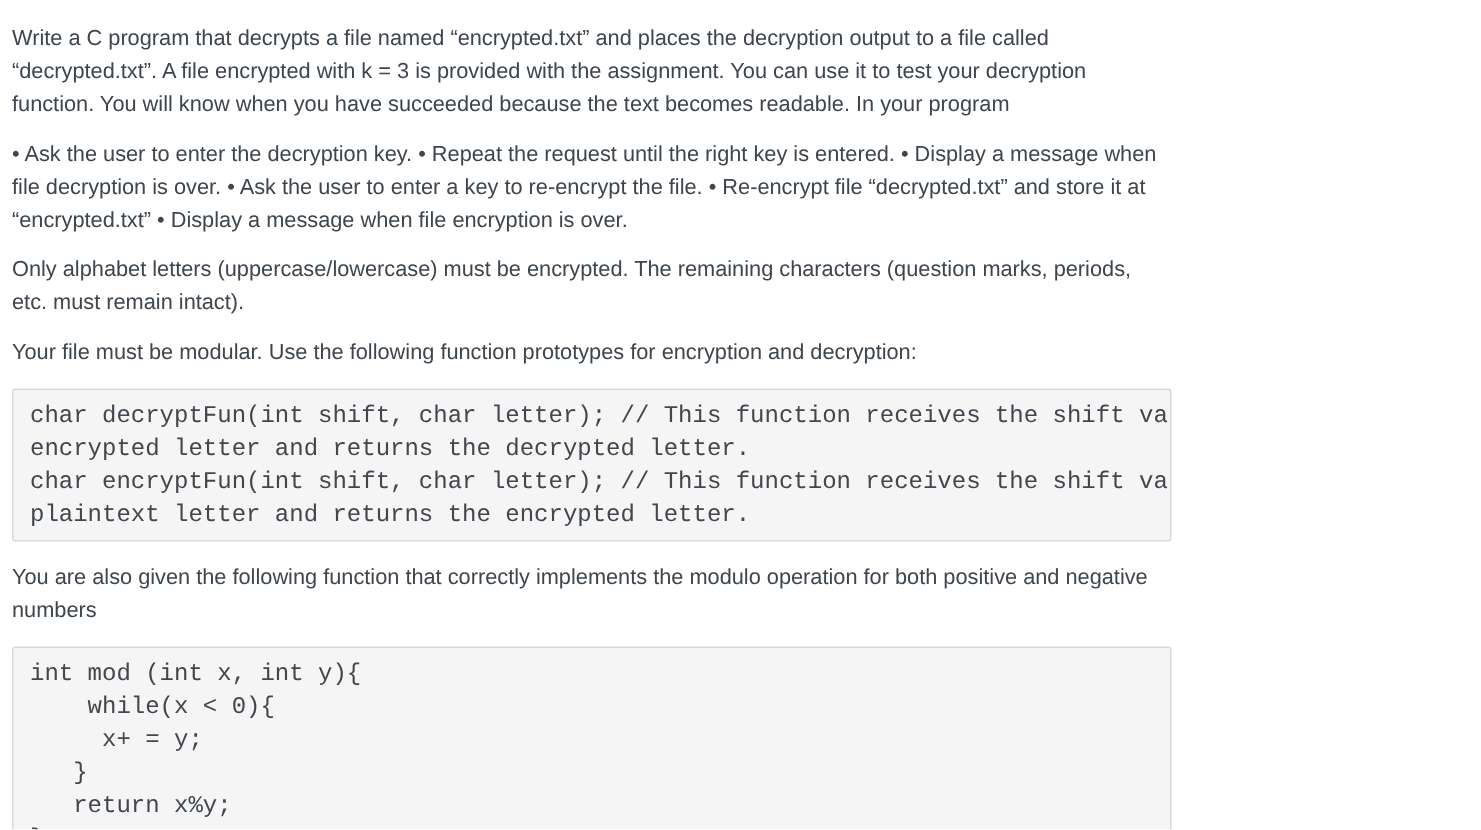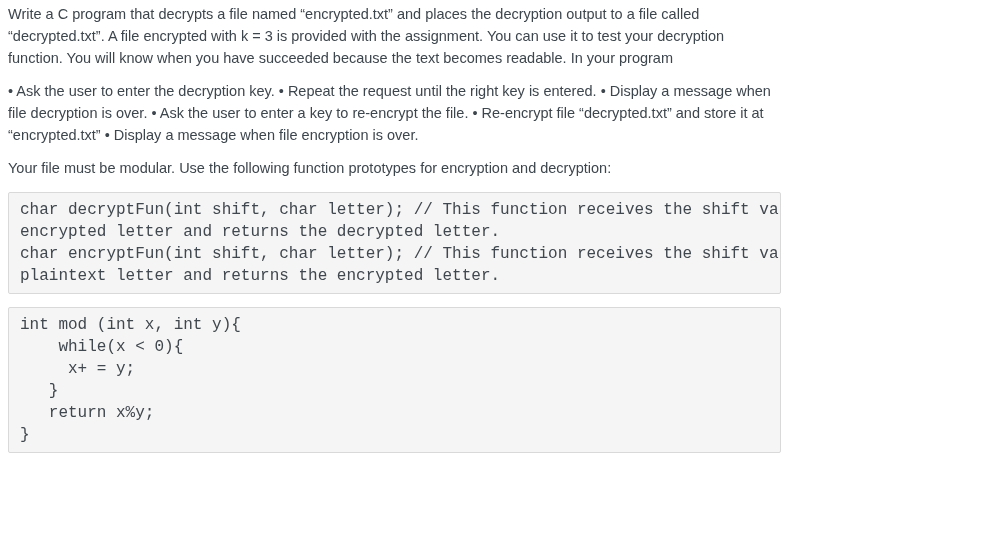--- a/index.html
+++ b/index.html
@@ -4,21 +4,21 @@
 <style>
   html, body {
     margin: 0;
     padding: 0;
     background: #ffffff;
   }
   .doc {
     width: 789px;
     height: 553px;
     box-sizing: border-box;
-    padding: 3px 8px;
+    padding: 15px 8px;
     overflow: hidden;
     font-family: "Liberation Sans", sans-serif;
     font-size: 14.5px;
     line-height: 22px;
     color: var(--text-color, #3d454d);
     background: var(--page-background, #ffffff);
   }
   .para {
     margin: 0 0 11px 0;
   }
@@ -37,28 +37,30 @@
   }
 </style>
 </head>
 <body>
 
 <div class="doc">
   <p class="para">Write a C program that decrypts a file named “encrypted.txt” and places the decryption output to a file called “decrypted.txt”. A file encrypted with k = 3 is provided with the assignment. You can use it to test your decryption function. You will know when you have succeeded because the text becomes readable. In your program</p>
 
   <p class="para">• Ask the user to enter the decryption key. • Repeat the request until the right key is entered. • Display a message when file decryption is over. • Ask the user to enter a key to re-encrypt the file. • Re-encrypt file “decrypted.txt” and store it at “encrypted.txt” • Display a message when file encryption is over.</p>
 
+  <p class="para">Only alphabet letters (uppercase/lowercase) must be encrypted. The remaining characters (question marks, periods, etc. must remain intact).</p>
 
   <p class="para">Your file must be modular. Use the following function prototypes for encryption and decryption:</p>
 
   <pre class="codeblock">char decryptFun(int shift, char letter); // This function receives the shift value (key) and an
 encrypted letter and returns the decrypted letter.
 char encryptFun(int shift, char letter); // This function receives the shift value (key) and the
 plaintext letter and returns the encrypted letter.</pre>
 
+  <p class="para">You are also given the following function that correctly implements the modulo operation for both positive and negative numbers</p>
 
   <pre class="codeblock">int mod (int x, int y){
     while(x &lt; 0){
      x+ = y;
    }
    return x%y;
 }</pre>
 </div>
 
 </body></html>

